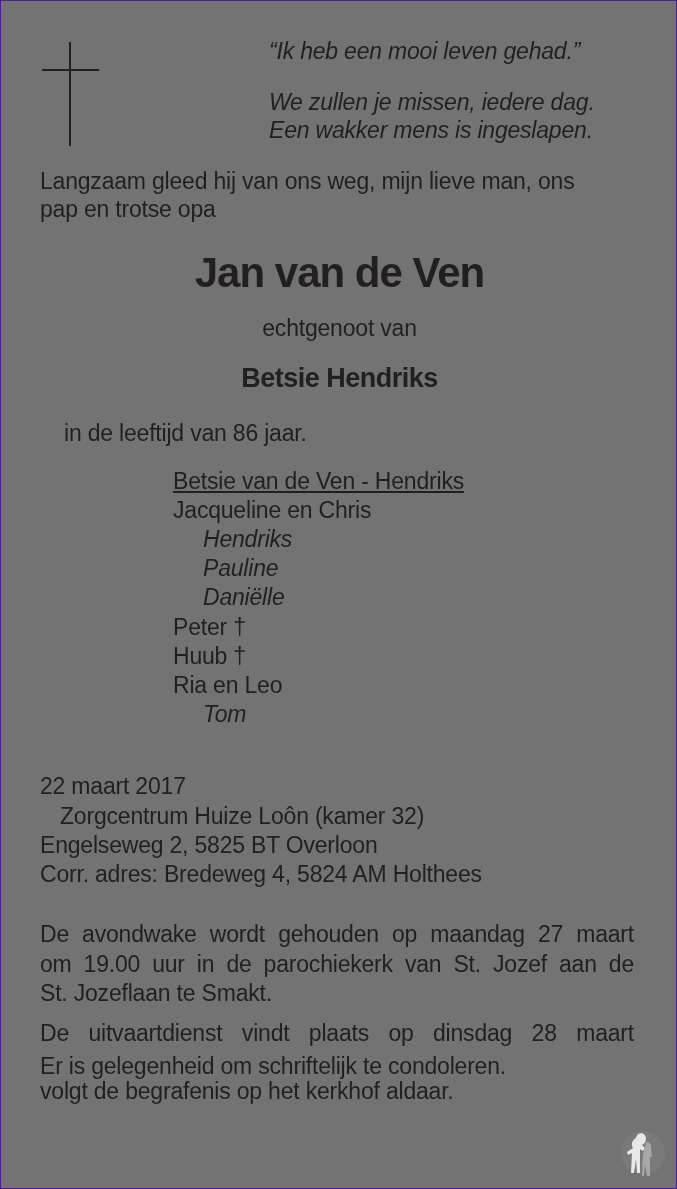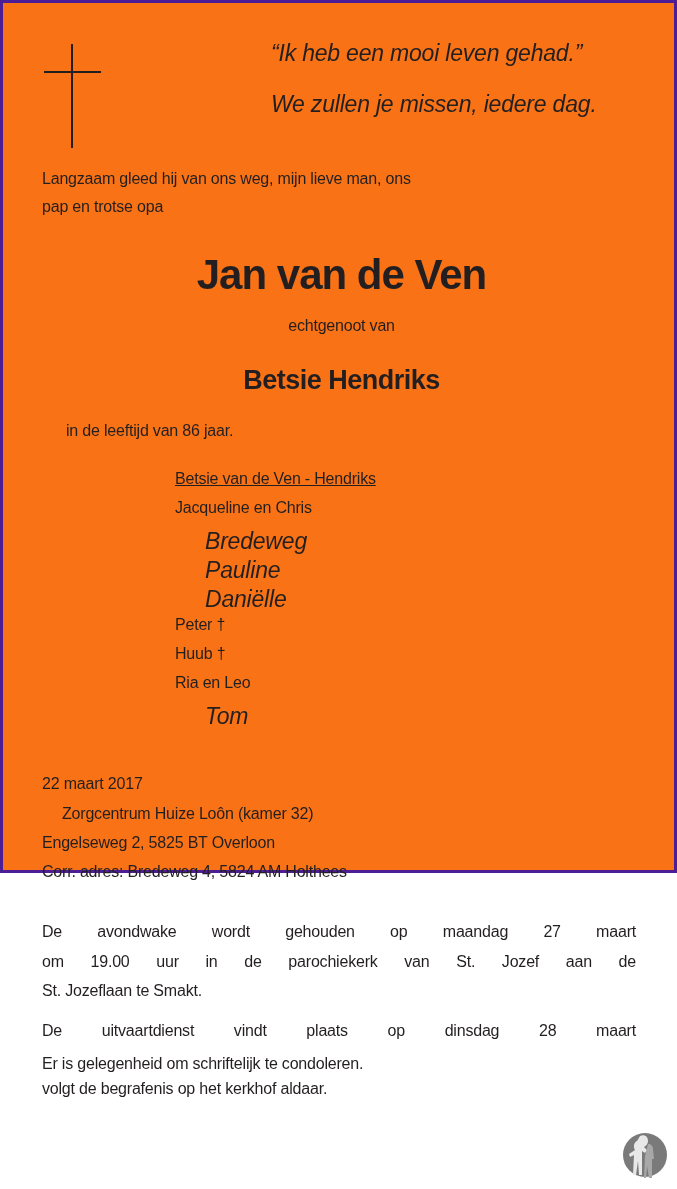--- a/index.html
+++ b/index.html
@@ -1,49 +1,50 @@
 <!DOCTYPE html>
 <html><head>
 <meta charset="utf-8">
 <style>
   html, body { margin:0; padding:0; background:#ffffff; }
   body { width:677px; height:1189px; position:relative; overflow:hidden; }
-  .frame { position:absolute; left:0; top:0; width:677px; height:873px; box-sizing:border-box; border:3px solid #4c1d95; background:#f97316; }
+  .frame { position:absolute; left:0; top:0; width:677px; height:1189px; box-sizing:border-box; border:1px solid #4c1d95; background:#737373; }
   .t { position:absolute; font-family:"Liberation Sans", sans-serif; color:#231f20; white-space:nowrap; letter-spacing:-0.2px; }
-  .reg { font-size:16px; }
+  .reg { font-size:23px; }
   .it { font-style:italic; font-size:23px; }
   .cross-v { position:absolute; left:68px; top:41px; width:2px; height:104px; background:#231f20; }
   .cross-h { position:absolute; left:41px; top:68px; width:57px; height:2px; background:#231f20; }
   .name { font-size:42px; font-weight:bold; letter-spacing:-1px; }
   .partner { font-size:27px; font-weight:bold; letter-spacing:-0.5px; }
   .center { left:0; width:677px; text-align:center; }
   .just { white-space:normal; text-align:justify; text-align-last:justify; width:594px; }
   .logo { position:absolute; left:619px; top:1129px; width:46px; height:48px; }
 </style>
 </head>
 <body>
 
 <div class="frame">
   <div class="cross-v"></div>
   <div class="cross-h"></div>
 
   <div class="t it" style="left:268px; top:37px;">“Ik heb een mooi leven gehad.”</div>
   <div class="t it" style="left:268px; top:88px;">We zullen je missen, iedere dag.</div>
+  <div class="t it" style="left:268px; top:116px;">Een wakker mens is ingeslapen.</div>
 
   <div class="t reg" style="left:39px; top:167px;">Langzaam gleed hij van ons weg, mijn lieve man, ons</div>
   <div class="t reg" style="left:39px; top:195px;">pap en trotse opa</div>
 
   <div class="t name center" style="top:248px;">Jan van de Ven</div>
   <div class="t reg center" style="top:314px;">echtgenoot van</div>
   <div class="t partner center" style="top:362px;">Betsie Hendriks</div>
   <div class="t reg" style="left:39px; top:419px;margin-left:24px;">in de leeftijd van 86 jaar.</div>
 
   <div class="t reg" style="left:172px; top:467px;text-decoration:underline;">Betsie van de Ven - Hendriks</div>
   <div class="t reg" style="left:172px; top:496px;">Jacqueline en Chris</div>
-  <div class="t it" style="left:202px; top:525px;">Bredeweg</div>
+  <div class="t it" style="left:202px; top:525px;">Hendriks</div>
   <div class="t it" style="left:202px; top:554px;">Pauline</div>
   <div class="t it" style="left:202px; top:583px;">Daniëlle</div>
   <div class="t reg" style="left:172px; top:613px;">Peter †</div>
   <div class="t reg" style="left:172px; top:642px;">Huub †</div>
   <div class="t reg" style="left:172px; top:671px;">Ria en Leo</div>
   <div class="t it" style="left:202px; top:700px;">Tom</div>
 
   <div class="t reg" style="left:39px; top:772px;">22 maart 2017</div>
   <div class="t reg" style="left:39px; top:802px;margin-left:20px;">Zorgcentrum Huize Loôn (kamer 32)</div>
   <div class="t reg" style="left:39px; top:831px;">Engelseweg 2, 5825 BT  Overloon</div>

